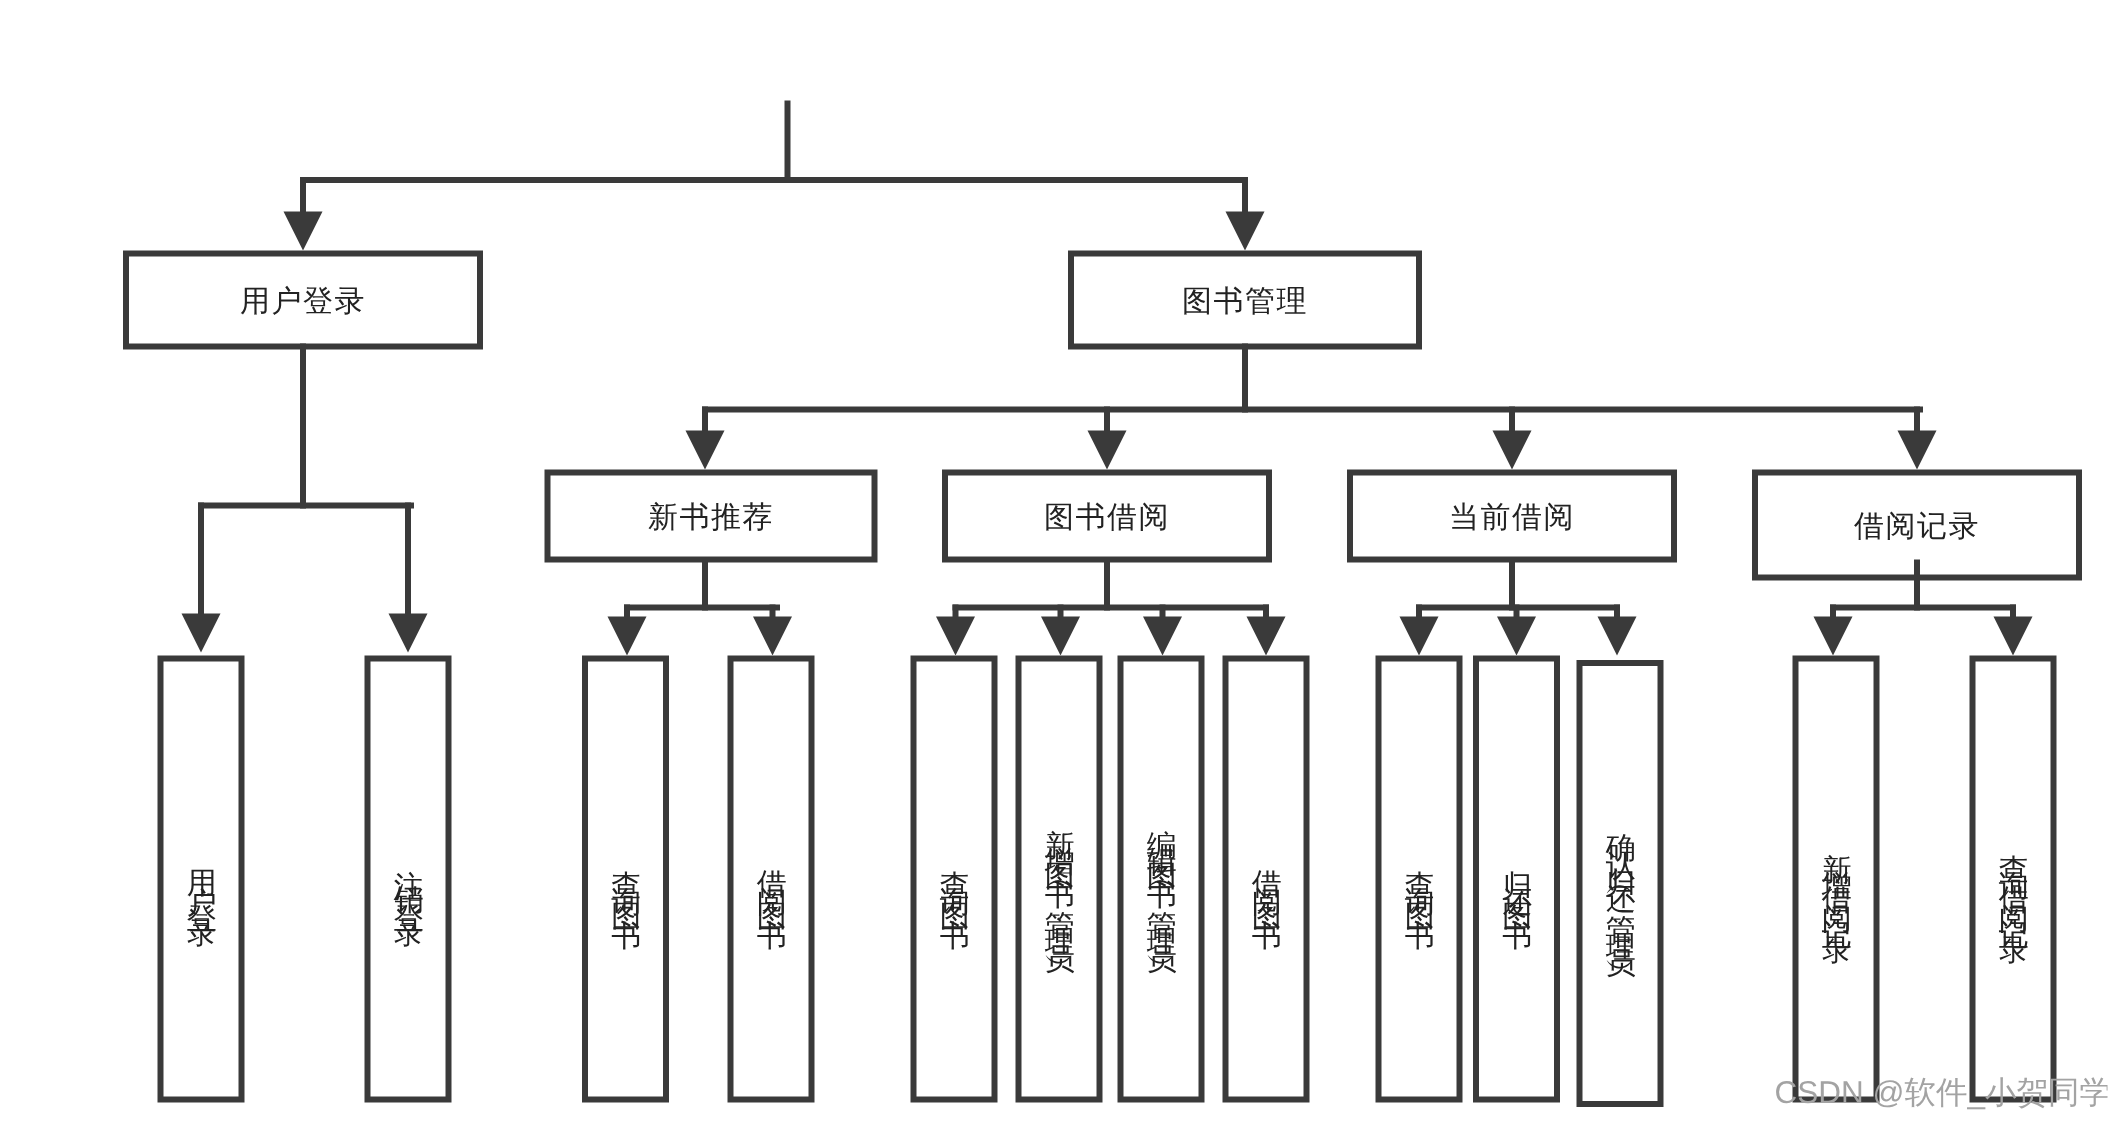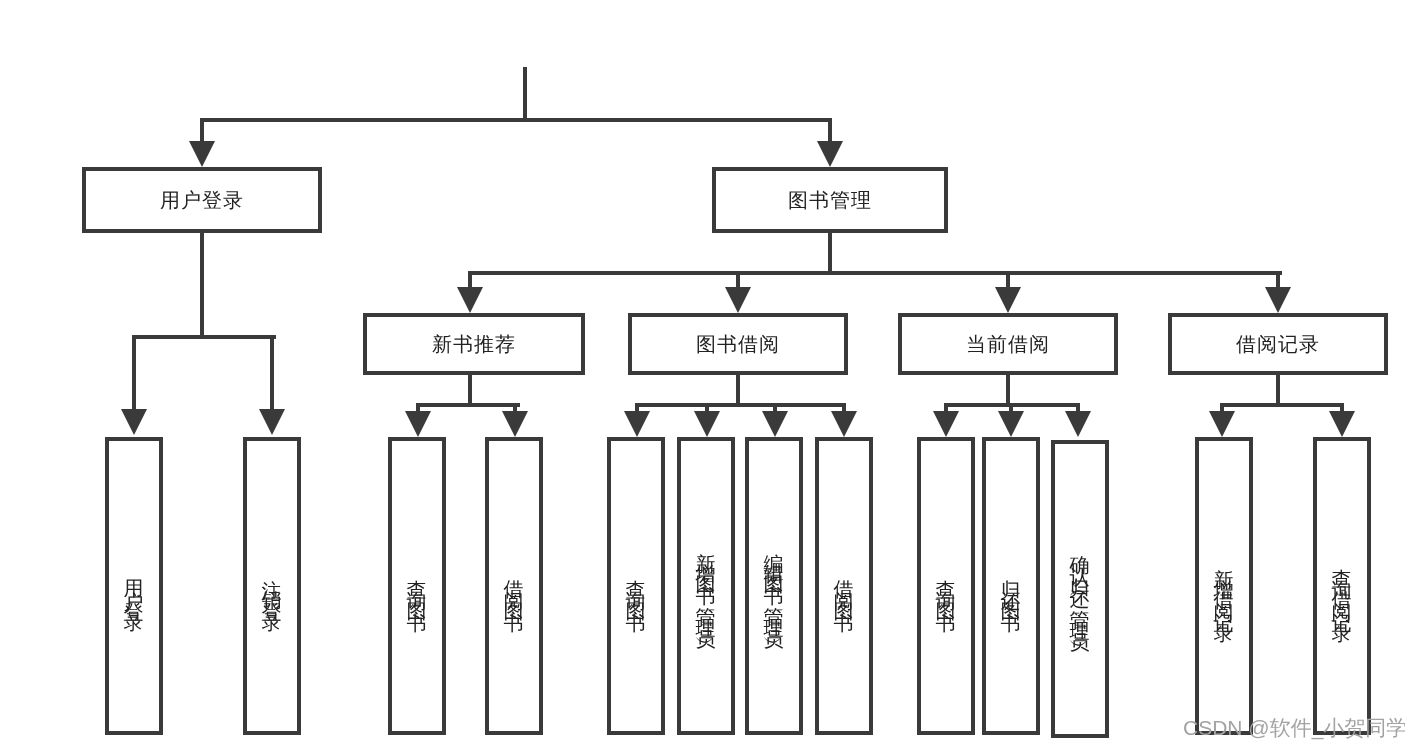--- a/index.html
+++ b/index.html
@@ -89,21 +89,21 @@
   <div class="vl" style="left:736px; top:271px; height:18px;"></div>
   <div class="arrow" style="left:725px; top:287px;"></div>
   <div class="vl" style="left:1006px; top:271px; height:18px;"></div>
   <div class="arrow" style="left:995px; top:287px;"></div>
   <div class="vl" style="left:1276px; top:271px; height:18px;"></div>
   <div class="arrow" style="left:1265px; top:287px;"></div>
 
   <div class="box" style="left:363px; top:313px; width:222px; height:62px;">新书推荐</div>
   <div class="box" style="left:628px; top:313px; width:220px; height:62px;">图书借阅</div>
   <div class="box" style="left:898px; top:313px; width:220px; height:62px;">当前借阅</div>
-  <div class="box" style="left:1168px; top:313px; width:220px; height:62px;">借阅记录</div>
+  <div class="box" style="left:1168px; top:313px; width:220px; height:74px;">借阅记录</div>
 
   <div class="vl" style="left:468px; top:373px; height:34px;"></div>
   <div class="hl" style="left:416px; top:403px; width:104px;"></div>
   <div class="vl" style="left:416px; top:403px; height:10px;"></div>
   <div class="vl" style="left:513px; top:403px; height:10px;"></div>
   <div class="arrow" style="left:405px; top:411px;"></div>
   <div class="arrow" style="left:502px; top:411px;"></div>
 
   <div class="box vbox" style="left:388px; top:437px; width:58px; height:298px;">查询图书</div>
   <div class="box vbox" style="left:485px; top:437px; width:58px; height:298px;">借阅图书</div>

